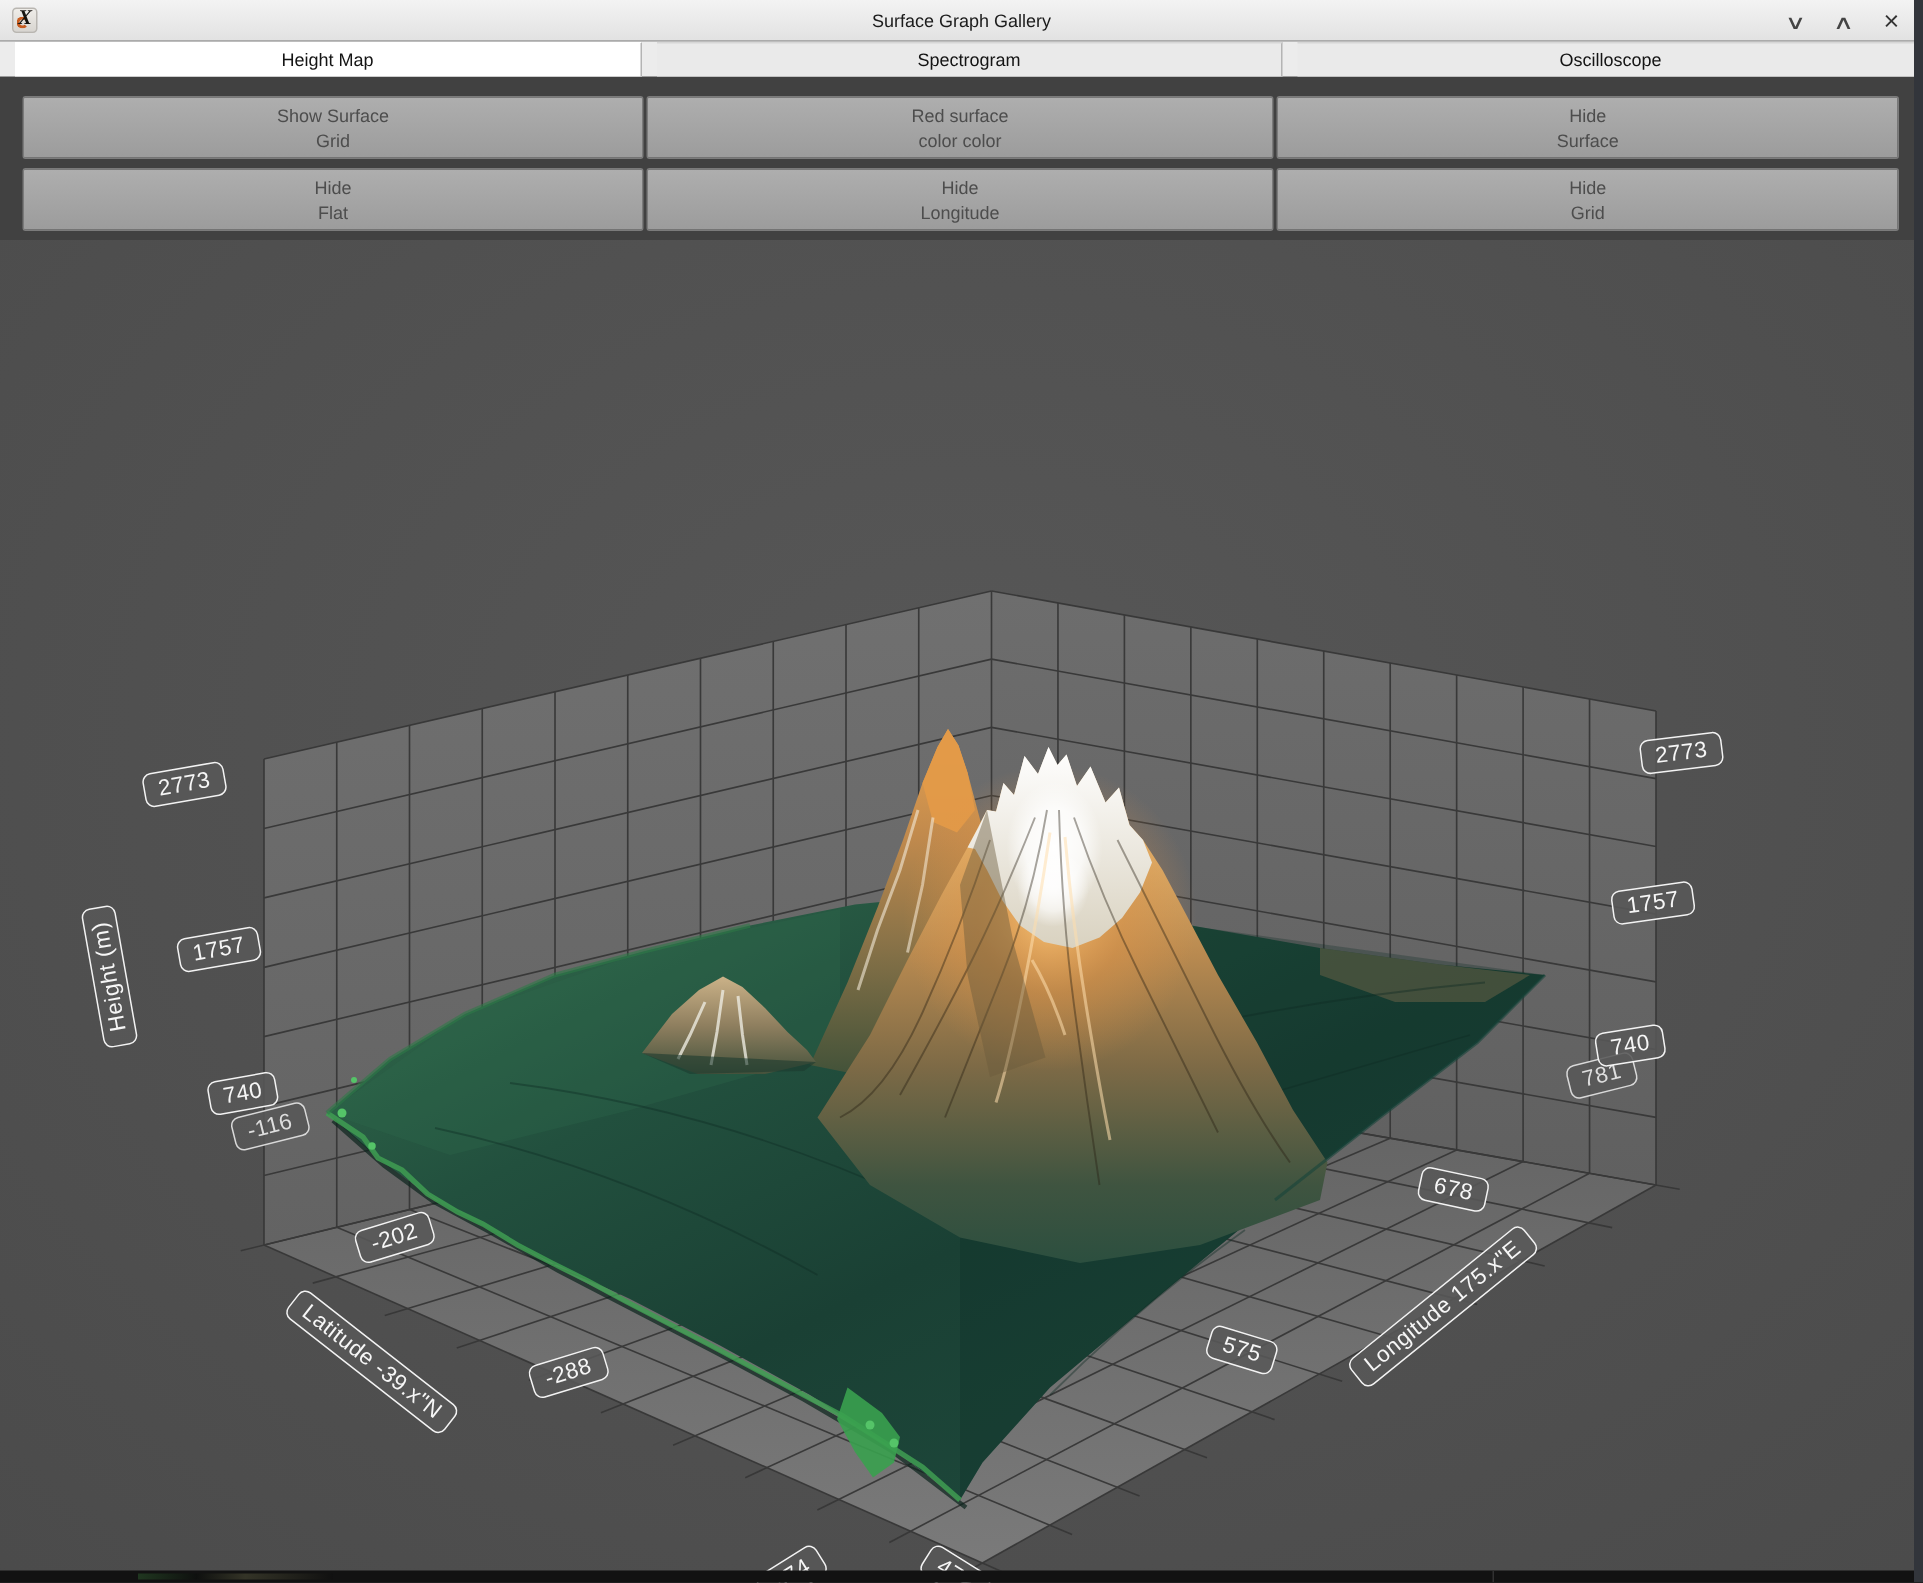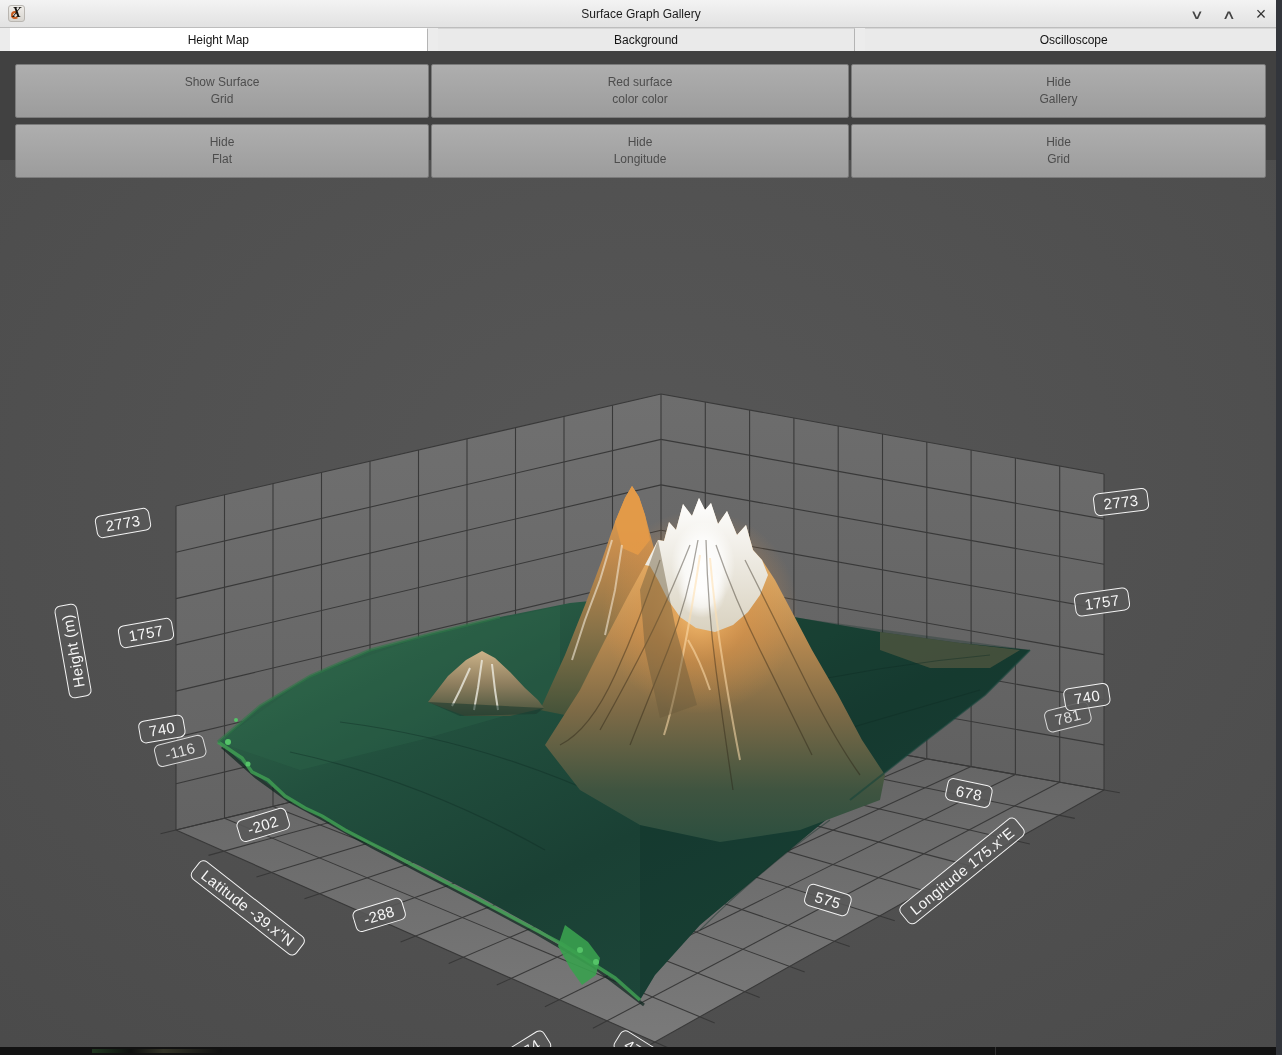--- a/index.html
+++ b/index.html
@@ -27,21 +27,21 @@
   .tabbar{position:absolute;left:0;top:28px;width:1282px;height:23px;display:flex;
     background:#ececec;z-index:40;}
   .tab{flex:1;height:23px;line-height:22px;text-align:center;font-size:12px;color:#141414;
     background:#eaeaea;border-right:1px solid #b4b4b4;border-top:1px solid #d6d6d6;margin-left:10px;}
   .tab.active{background:#ffffff;border-top:1px solid #fff;}
   .tab:last-child{border-right:none;text-align:center;}
 
   
   .btngrid{position:absolute;left:15px;top:64px;display:grid;z-index:30;
     grid-template-columns:414px 418px 415px;column-gap:2px;row-gap:6px;}
-  .tbtn{height:54px;background:linear-gradient(#aeaeae,#9c9c9c);
+  .tbtn{height:42px;background:linear-gradient(#aeaeae,#9c9c9c);
     border:1px solid #7b7b7b;border-radius:2px;color:#4d4d4d;font-size:12px;line-height:17px;
     text-align:center;padding:4px 16px;font-family:"Liberation Sans",sans-serif;}
   .tbtn span{display:block;}
 
   
   .plot-svg{position:absolute;left:0;top:51px;z-index:1;}
 
   
   .axlab{position:absolute;left:var(--x);top:var(--y);
     transform:translate(-50%,-50%) rotate(var(--r));
@@ -71,36 +71,36 @@
     <div class="wtitle">Surface Graph Gallery</div>
     <div class="wcontrols">
       <span class="wbtn chev">∨</span>
       <span class="wbtn chev">∧</span>
       <span class="wbtn close">×</span>
     </div>
   </div>
 
   <div class="tabbar">
     <div class="tab active">Height Map</div>
-    <div class="tab">Background</div>
+    <div class="tab">Spectrogram</div>
     <div class="tab">Oscilloscope</div>
   </div>
 
   <div class="btngrid">
     <button class="tbtn">
       <span>Show Surface</span>
       <span>Grid</span>
     </button>
     <button class="tbtn">
       <span>Red surface</span>
       <span>color color</span>
     </button>
     <button class="tbtn">
       <span>Hide</span>
-      <span>Gallery</span>
+      <span>Surface</span>
     </button>
     <button class="tbtn">
       <span>Hide</span>
       <span>Flat</span>
     </button>
     <button class="tbtn">
       <span>Hide</span>
       <span>Longitude</span>
     </button>
     <button class="tbtn">

